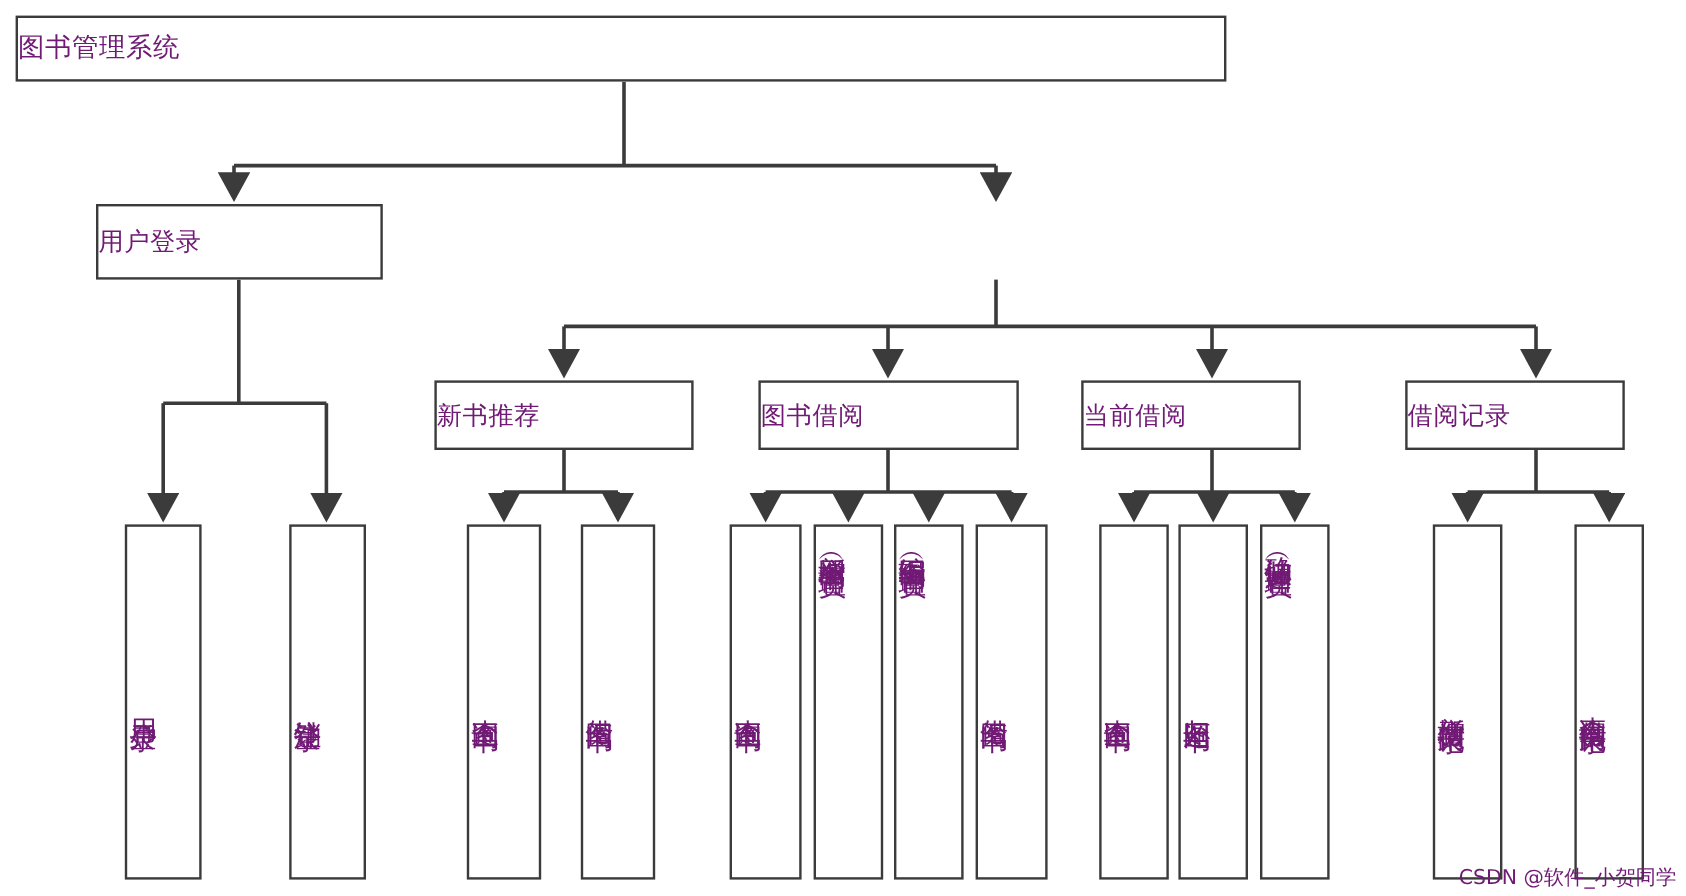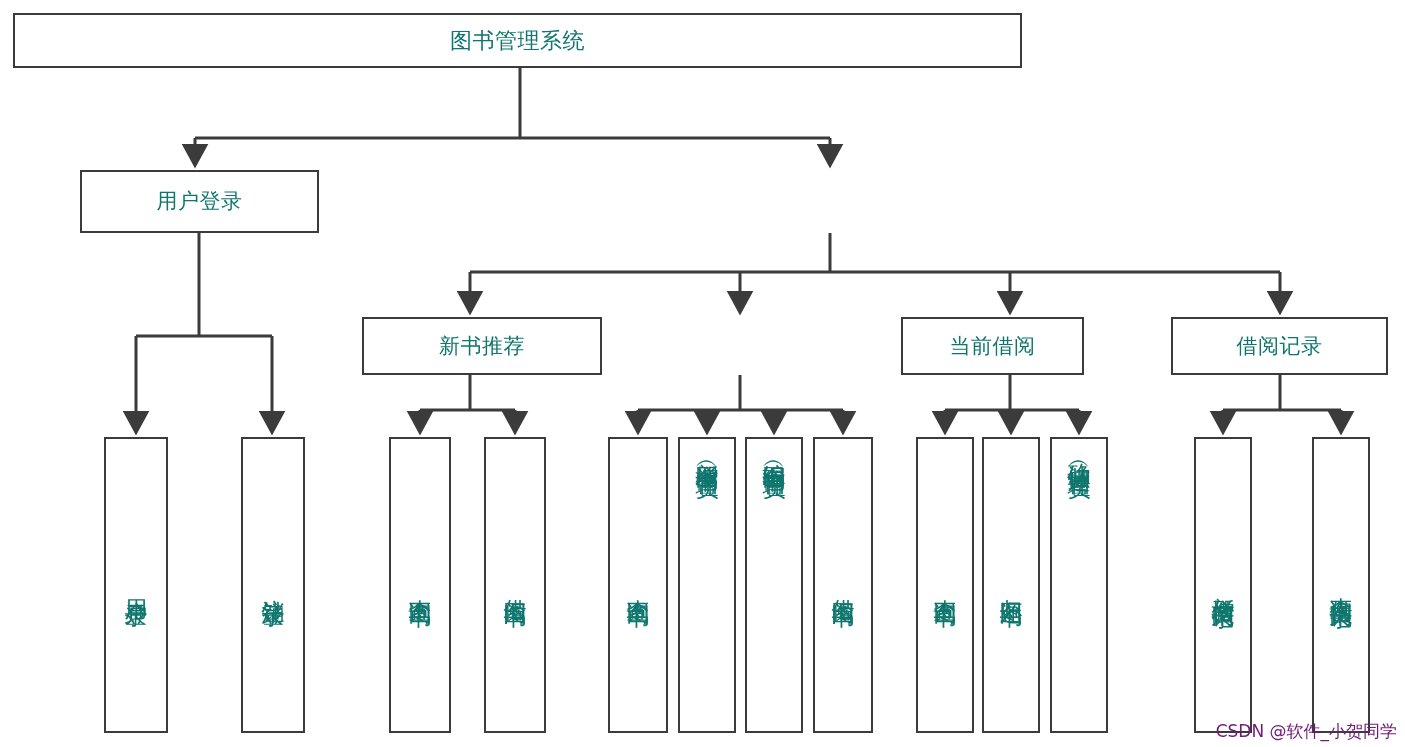--- a/index.html
+++ b/index.html
@@ -26,22 +26,21 @@
     height: 747px;
     pointer-events: none;
   }
   .node {
     position: absolute;
     box-sizing: border-box;
     border: 2.5px solid #3b3b3b;
     background: #ffffff;
     display: flex;
     align-items: center;
-    justify-content: center;
-    color: #0f766e;
+    color: #701a75;
   }
   .node .label {
     display: block;
     text-align: center;
     line-height: 1.0;
     letter-spacing: 0.5px;
   }
   
   .h-node .label {
     writing-mode: horizontal-tb;
@@ -134,27 +133,30 @@
   </svg>
 
   <div class="node h-node" id="node-root" style="left: 13px; top: 13px; width: 1009px; height: 55px;">
     <span class="label">图书管理系统</span>
   </div>
 
   <div class="node h-node" style="left: 80px; top: 170px; width: 239px; height: 63px;">
     <span class="label">用户登录</span>
   </div>
 
-  <div class="node h-node" style="left: 362px; top: 317px; width: 240px; height: 58px;">
+  <div class="node h-node" style="left: 362px; top: 317px; width: 216px; height: 58px;">
     <span class="label">新书推荐</span>
+  </div>
+  <div class="node h-node" style="left: 632px; top: 317px; width: 217px; height: 58px;">
+    <span class="label">图书借阅</span>
   </div>
   <div class="node h-node" style="left: 901px; top: 317px; width: 183px; height: 58px;">
     <span class="label">当前借阅</span>
   </div>
-  <div class="node h-node" style="left: 1171px; top: 317px; width: 217px; height: 58px;">
+  <div class="node h-node" style="left: 1171px; top: 317px; width: 183px; height: 58px;">
     <span class="label">借阅记录</span>
   </div>
 
   <div class="node v-node v-center" style="left: 104px; top: 437px; width: 64px; height: 296px;">
     <span class="label">用户登录</span>
   </div>
   <div class="node v-node v-center" style="left: 241px; top: 437px; width: 64px; height: 296px;">
     <span class="label">注销登录</span>
   </div>
   <div class="node v-node v-center" style="left: 389px; top: 437px; width: 62px; height: 296px;">

